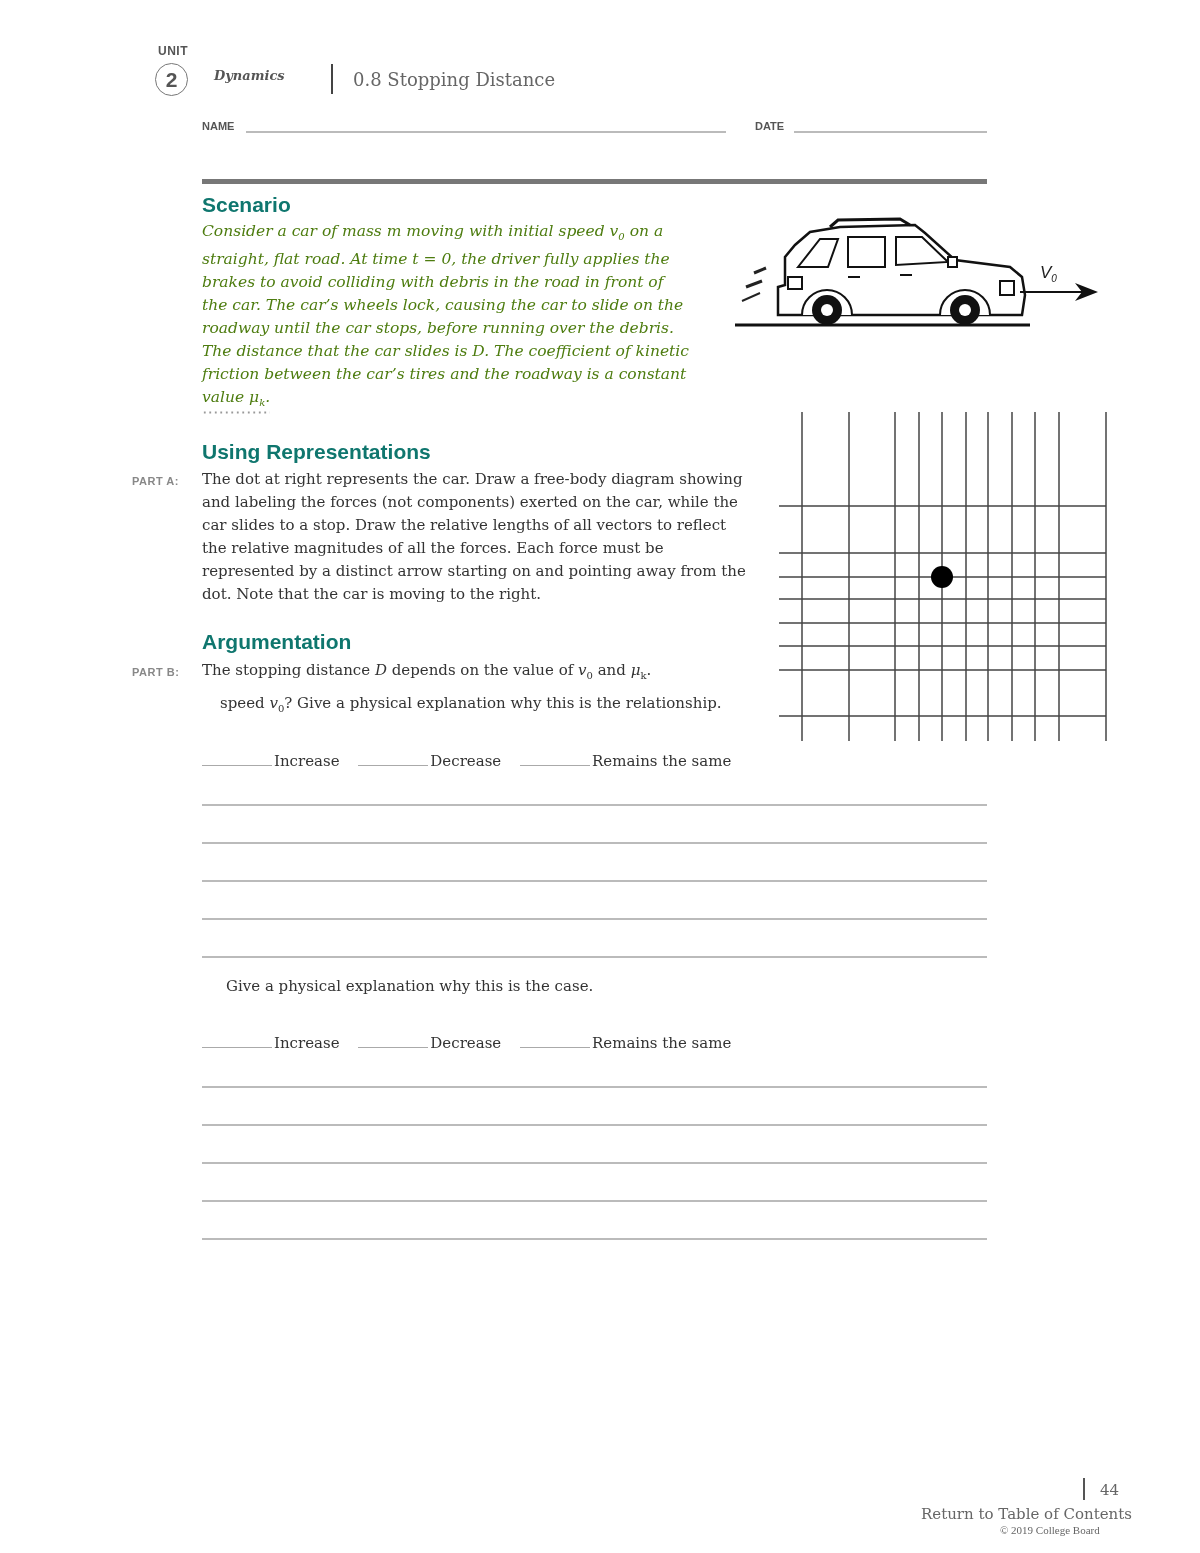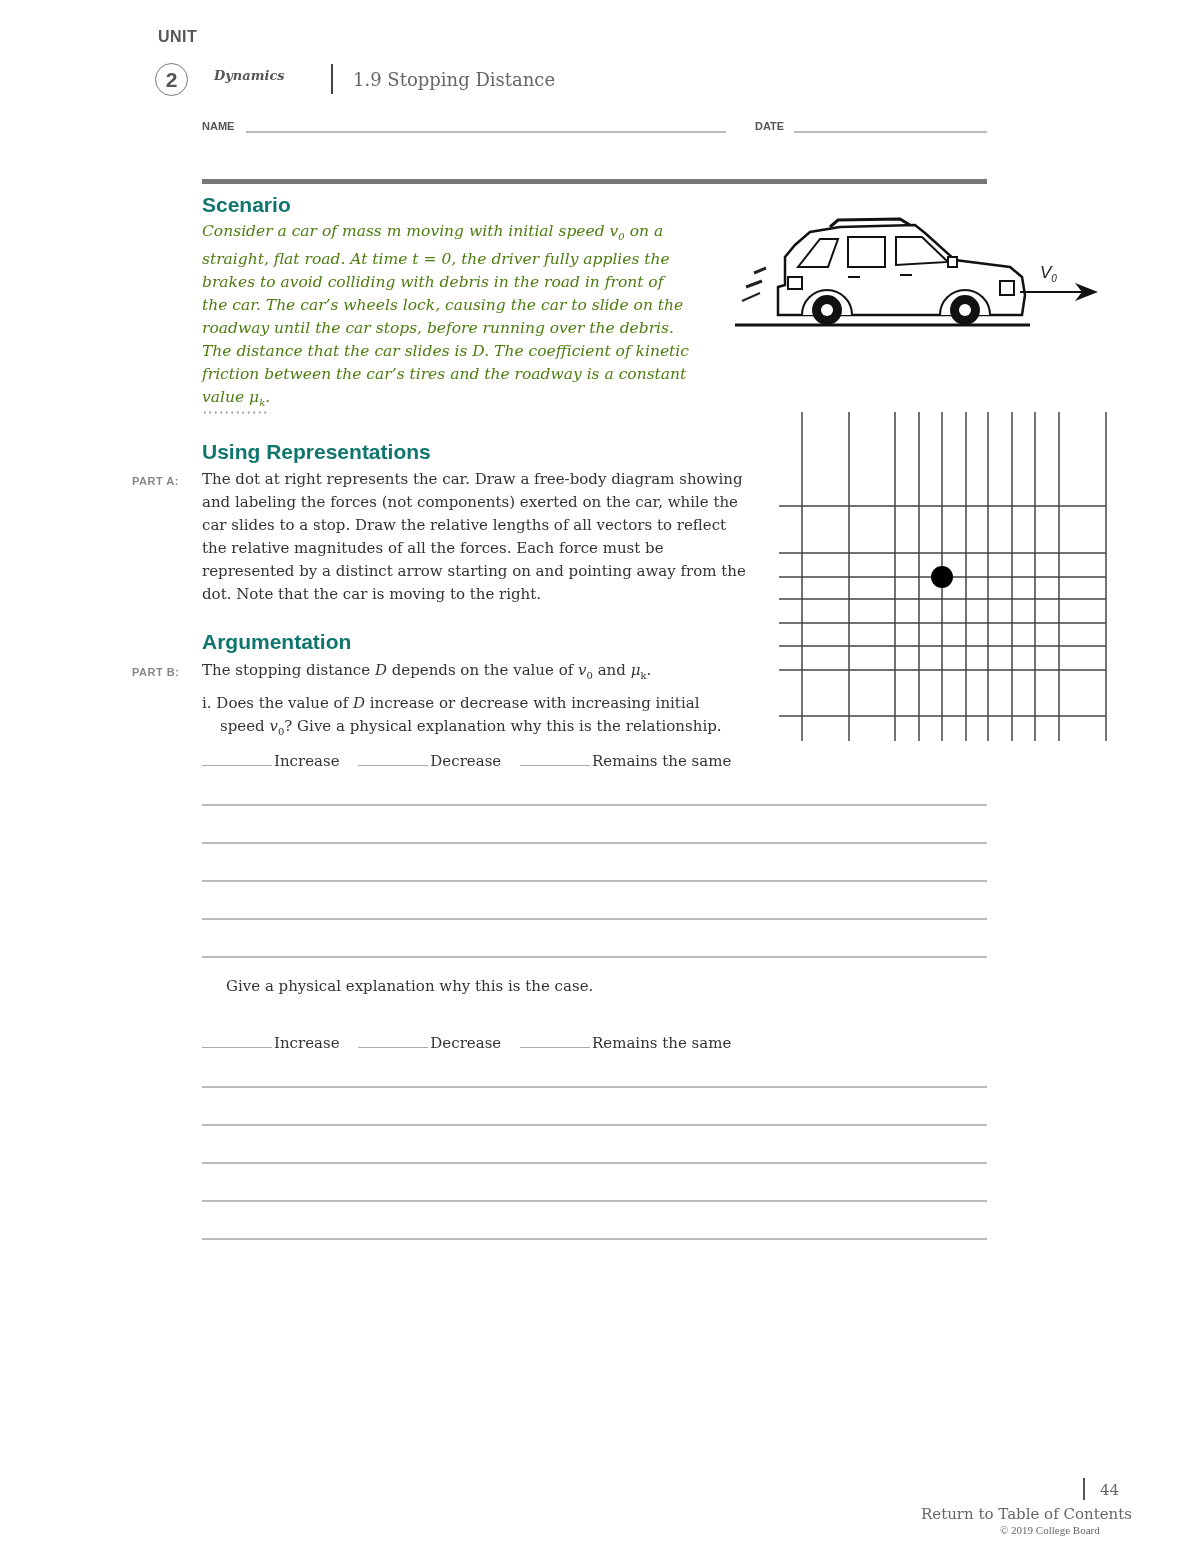--- a/index.html
+++ b/index.html
@@ -1,21 +1,21 @@
 <!DOCTYPE html>
 <html><head>
 <meta charset="utf-8">
 <style>
   html, body { margin:0; padding:0; background:#ffffff; }
   body { width:1200px; height:1553px; position:relative; overflow:hidden;
          font-family:"DejaVu Serif", serif; color:#333; }
   .abs { position:absolute; }
   .sans { font-family:"Liberation Sans", sans-serif; }
   .serif { font-family:"DejaVu Serif", serif; }
-  .unit-label { left:158px; top:28px; font-size:16px; font-weight:bold; color:#555; letter-spacing:0.5px; }
+  .unit-label { left:158px; top:44px; font-size:12px; font-weight:bold; color:#555; letter-spacing:0.5px; }
   .unit-circle { left:155px; top:63px; width:31px; height:31px; border:1.5px solid #777; border-radius:50%;
                  font-size:21px; font-weight:bold; color:#555; text-align:center; line-height:31px; }
   .unit-title { left:214px; top:68px; font-size:13px; font-weight:bold; font-style:italic; color:#555; }
   .title-divider { left:331px; top:64px; width:1.5px; height:30px; background:#444; }
   .lesson-title { left:353px; top:69px; font-size:18px; color:#666; }
   .field-label { font-size:11px; font-weight:bold; color:#555; }
   .field-line { height:1.5px; background:#bbb; }
   .thick-rule { left:202px; top:179px; width:785px; height:5px; background:#777; }
   h2.sec { position:absolute; margin:0; font-family:"Liberation Sans", sans-serif; font-weight:bold;
            font-size:21px; color:#0f766e; }
@@ -35,21 +35,21 @@
   .copyright { left:1000px; top:1524px; font-size:11px; color:#666; font-family:Liberation Serif, serif; }
   sub { font-size:10px; }
 </style>
 </head>
 <body>
 
 <div class="abs unit-label sans">UNIT</div>
 <div class="abs unit-circle sans">2</div>
 <div class="abs unit-title serif">Dynamics</div>
 <div class="abs title-divider"></div>
-<div class="abs lesson-title serif">1.9 Stopping Distance</div>
+<div class="abs lesson-title serif">0.8 Stopping Distance</div>
 
 <div class="abs field-label sans" style="left:202px; top:120px;">NAME</div>
 <div class="abs field-line" style="left:246px; top:131px; width:480px;"></div>
 <div class="abs field-label sans" style="left:755px; top:120px;">DATE</div>
 <div class="abs field-line" style="left:794px; top:131px; width:193px;"></div>
 
 <div class="abs thick-rule"></div>
 
 <h2 class="sec" style="left:202px; top:193px;">Scenario</h2>
 <div class="abs scenario-text serif"><span>Consider a car of mass </span><i>m</i><span> moving with initial speed </span><i>v</i><sub>0</sub><span> on a straight, flat road. At time </span><span>t = 0</span><span>, the driver fully applies the brakes to avoid colliding with debris in the road in front of the car. The car’s wheels lock, causing the car to slide on the roadway until the car stops, before running over the debris. The distance that the car slides is </span><i>D</i><span>. The coefficient of kinetic friction between the car’s tires and the roadway is a constant value </span><i>μ</i><sub>k</sub><span>.</span></div>
@@ -122,21 +122,20 @@
     </g>
     <circle cx="942" cy="577" r="11" fill="#000"></circle>
   </svg>
 </div>
 
 <h2 class="sec" style="left:202px; top:630px;">Argumentation</h2>
 <div class="abs part-label" style="left:132px; top:666px;">PART B:</div>
 <div class="abs body-text serif" style="left:202px; top:659px; width:560px;"><span>The stopping distance </span><i>D</i><span> depends on the value of </span><i>v</i><sub>0</sub><span> and </span><i>μ</i><sub>k</sub><span>.</span></div>
 
 <div class="abs body-text serif" style="left:202px; top:692px; width:560px;">
-  <div><span>i.</span> <span>Does the value of </span><i>D</i><span> increase or decrease with increasing initial</span></div>
   <div style="padding-left:18px;"><span>speed </span><i>v</i><sub>0</sub><span>? Give a physical explanation why this is the relationship.</span></div>
 </div>
 <div class="abs choice-row serif" style="left:202px; top:751px;">
   <span class="blank"></span><span>Increase</span>
   <span class="blank" style="margin-left:14px;"></span><span>Decrease</span>
   <span class="blank" style="margin-left:14px;"></span><span>Remains the same</span>
 </div>
 <div class="abs answer-line" style="top:804px;"></div>
 <div class="abs answer-line" style="top:842px;"></div>
 <div class="abs answer-line" style="top:880px;"></div>

